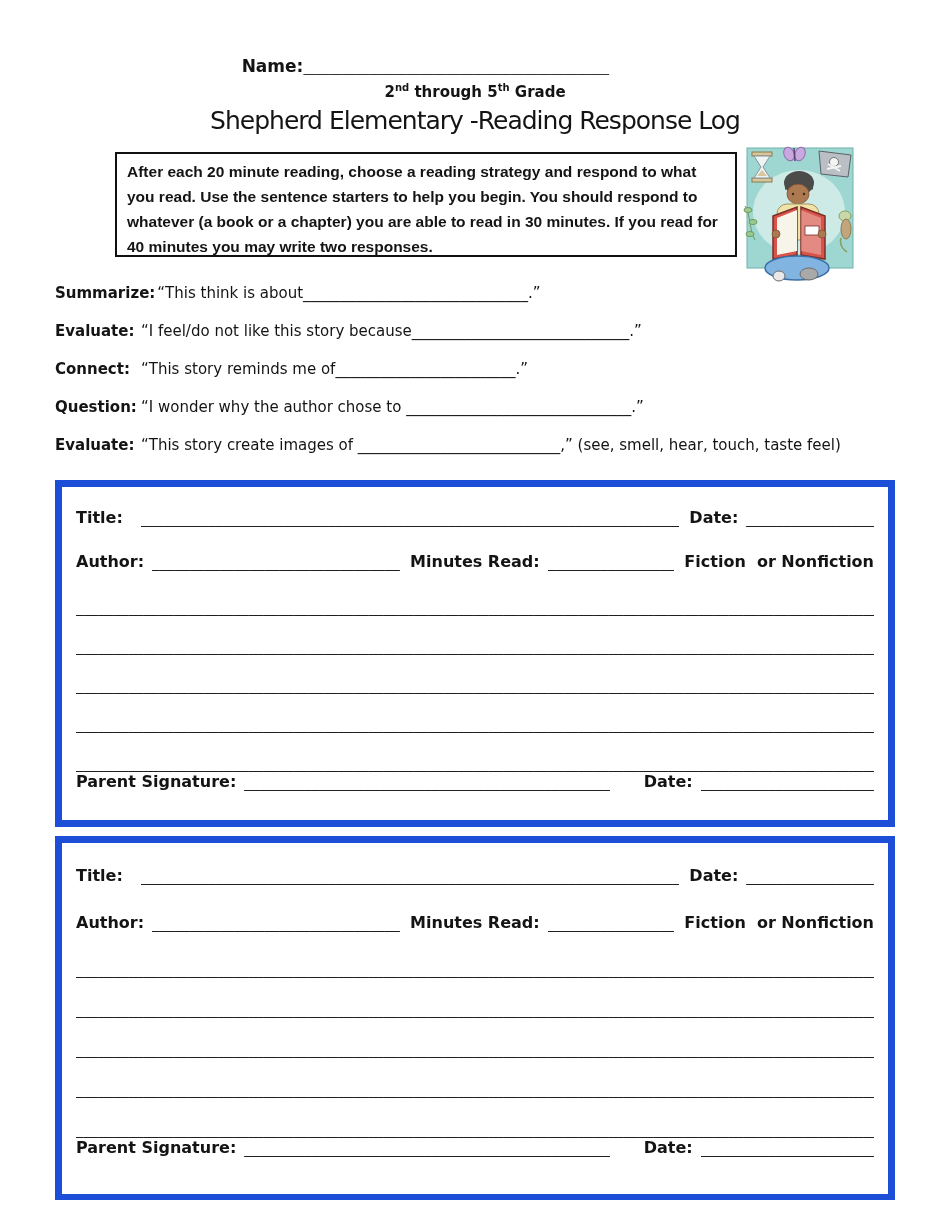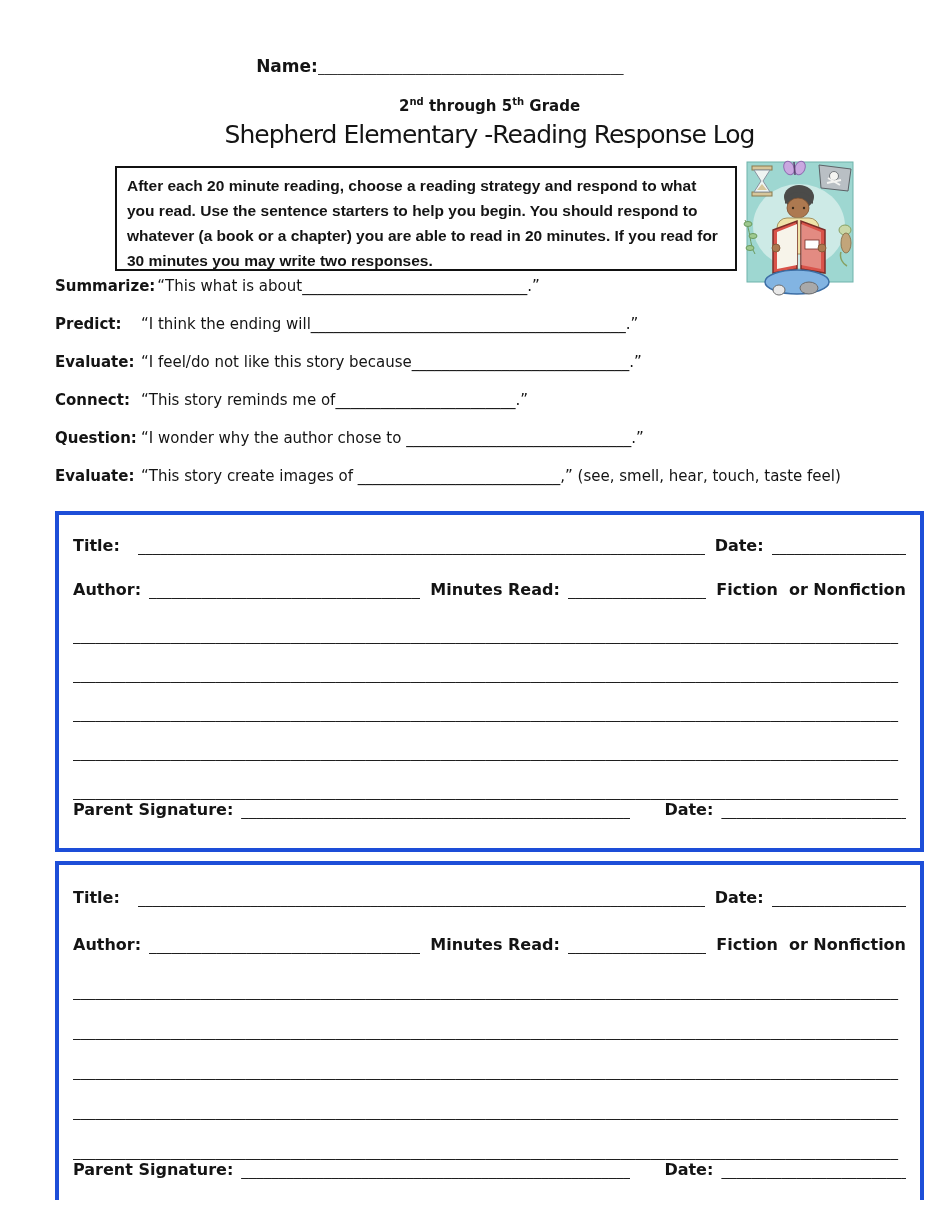--- a/index.html
+++ b/index.html
@@ -1,40 +1,40 @@
 <!DOCTYPE html>
 <html><head>
 <meta charset="utf-8">
 <style>
   * { box-sizing: border-box; margin: 0; padding: 0; }
   html, body { background: #ffffff; }
   body { font-family: "DejaVu Sans", sans-serif; color: #141414; }
-  .page { width: 950px; height: 1200px; padding: 56px 26px 0 55px; background: #fff; overflow: hidden; }
+  .page { width: 950px; height: 1200px; padding: 56px 55px 0 55px; background: #fff; overflow: hidden; }
 
   
   .name-row { display: flex; justify-content: center; align-items: baseline; white-space: nowrap; font-size: 17px; height: 26px; }
   .name-row .lbl { font-weight: bold; }
   .name-fill { display: inline-block; width: 405px; overflow: hidden; white-space: nowrap; font-size: 13px; }
-  .grade-row { text-align: center; font-weight: bold; font-size: 15px; margin-top: 14px; height: 22px; }
+  .grade-row { text-align: center; font-weight: bold; font-size: 15px; margin-top: 0; height: 22px; }
   .grade-row sup { font-size: 10px; }
   .main-title { text-align: center; font-size: 25px; font-weight: 400; letter-spacing: -1px; margin-top: 2px; height: 42px; }
 
   
   .instr-row { position: relative; margin-left: 60px; width: 622px; margin-top: 4px; height: 106px; }
   .instr-box { width: 622px; height: 105px; border: 2px solid #111; padding: 5px 10px 0 10px;
                font-family: "Liberation Sans", sans-serif; font-weight: bold; font-size: 15.5px; line-height: 25px; }
   .clipart { position: absolute; left: 628px; top: -6px; width: 114px; height: 144px; }
 
   
-  .starters { margin-top: 5px; }
+  .starters { margin-top: 26px; }
   .starter { display: flex; align-items: baseline; height: 38px; font-size: 15px; white-space: nowrap; }
   .starter .s-lbl { font-weight: bold; min-width: 84px; display: inline-block; margin-right: 2px; }
 
   
-  .logbox { border: 4px solid #1d4ed8; margin-top: 6px; padding: 6px 14px 8px 14px; }
+  .logbox { border: 7px solid #1d4ed8; margin-top: 6px; padding: 6px 14px 8px 14px; }
   .logbox.second { margin-top: 9px; padding-bottom: 12px; }
   .frow { display: flex; align-items: baseline; white-space: nowrap; }
   .frow .b { font-weight: bold; font-size: 16px; white-space: pre; }
   .fill { display: inline-block; overflow: hidden; white-space: nowrap; font-size: 15px; }
   .row-title { height: 42px; align-items: flex-end; padding-bottom: 8px; }
   .row-author { height: 42px; align-items: flex-end; padding-bottom: 6px; }
   .second .row-title { height: 44px; }
   .second .row-author { height: 45px; }
   .t-fill { flex: 1 1 auto; margin: 0 10px 0 18px; }
   .d-fill { width: 160px; margin-left: 8px; }
@@ -57,21 +57,21 @@
       <span class="name-fill">_______________________________________________</span>
   </div>
 
   <div class="grade-row">
     <span>2</span><sup>nd</sup><span> through 5</span><sup>th</sup><span> Grade</span>
   </div>
 
   <div class="main-title">Shepherd Elementary -Reading Response Log</div>
 
   <div class="instr-row">
-    <div class="instr-box">After each 20 minute reading, choose a reading strategy and respond to what you read. Use the sentence starters to help you begin. You should respond to whatever (a book or a chapter) you are able to read in 20 minutes.  If you read for 30 minutes you may write two responses.</div>
+    <div class="instr-box">After each 20 minute reading, choose a reading strategy and respond to what you read. Use the sentence starters to help you begin. You should respond to whatever (a book or a chapter) you are able to read in 30 minutes.  If you read for 40 minutes you may write two responses.</div>
     <svg class="clipart" viewBox="0 0 114 144" xmlns="http://www.w3.org/2000/svg">
       <rect x="4" y="2" width="106" height="120" fill="#9ed7d1" stroke="#6fb3ab" stroke-width="1"></rect>
       <ellipse cx="56" cy="66" rx="46" ry="42" fill="#cdeae6"></ellipse>
 
       <g stroke="#6b9a5e" fill="#9ec98f" stroke-width="1">
         <path d="M2,60 C8,70 6,84 12,94" fill="none"></path>
         <ellipse cx="5" cy="64" rx="4" ry="2.5"></ellipse>
           <ellipse cx="10" cy="76" rx="4" ry="2.5"></ellipse>
           <ellipse cx="7" cy="88" rx="4" ry="2.5"></ellipse>
       </g>
@@ -119,25 +119,21 @@
         <ellipse cx="54" cy="122" rx="32" ry="12" fill="#82b4e2" stroke="#3c6ea5" stroke-width="1.5"></ellipse>
         <ellipse cx="66" cy="128" rx="9" ry="6" fill="#a9a9a9" stroke="#6b6b6b" stroke-width="1"></ellipse>
         <ellipse cx="36" cy="130" rx="6" ry="5" fill="#e8e8e8" stroke="#6b6b6b" stroke-width="1"></ellipse>
       </g>
     </svg>
   </div>
 
   <div class="starters">
     <div class="starter">
       <span class="s-lbl">Summarize:</span>
-      <span>“This what is about______________________________.”</span>
-    </div>
-    <div class="starter">
-      <span class="s-lbl">Predict:</span>
-      <span>“I think the ending will__________________________________________.”</span>
+      <span>“This think is about______________________________.”</span>
     </div>
     <div class="starter">
       <span class="s-lbl">Evaluate:</span>
       <span>“I feel/do not like this story because_____________________________.”</span>
     </div>
     <div class="starter">
       <span class="s-lbl">Connect:</span>
       <span>“This story reminds me of________________________.”</span>
     </div>
     <div class="starter">

